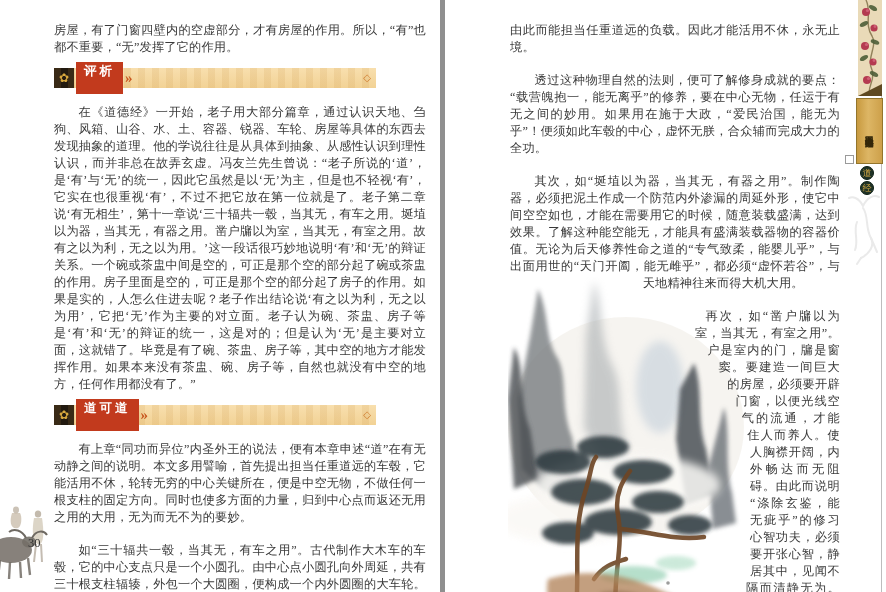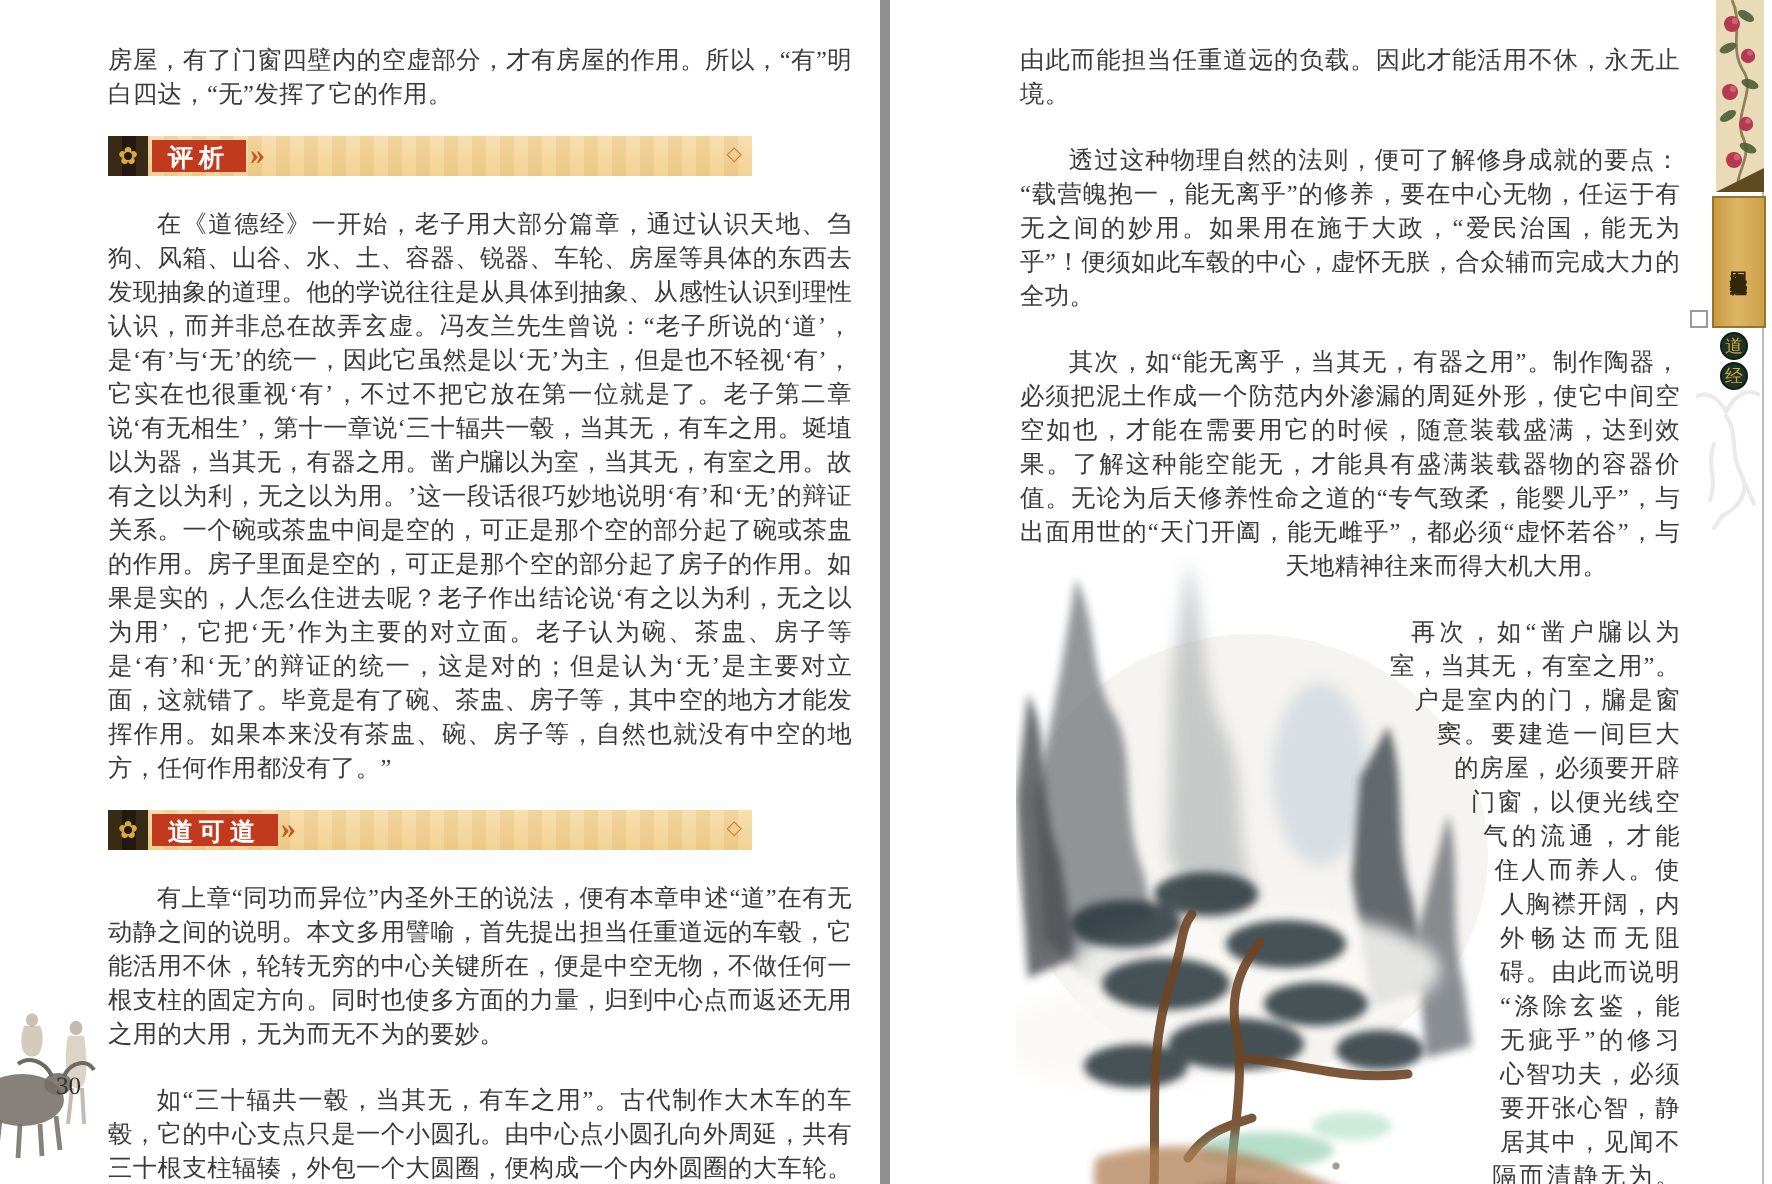--- a/index.html
+++ b/index.html
@@ -39,21 +39,21 @@
     background:repeating-linear-gradient(90deg,rgba(197,141,60,.14) 0 7px,rgba(0,0,0,0) 7px 14px);
     pointer-events:none;
   }
   .band-sq{
     width:20px;height:20px;background:#221a10;color:#d9a93e;
     display:flex;align-items:center;justify-content:center;
     font-size:12px;flex:0 0 auto;
   }
   .band-title{
     background:#c23a1d;color:#ffffff;font-weight:bold;
-    font-size:12.5px;line-height:18px;height:16px;
+    font-size:12.5px;line-height:18px;height:32px;
     padding:0 8px;margin-left:2px;letter-spacing:3px;flex:0 0 auto;position:relative;z-index:1;
   }
   .band-chev{color:#c8551e;font-size:15px;font-weight:bold;margin-left:2px;position:relative;z-index:1;}
   .band-orn{position:absolute;right:5px;top:4px;color:#cf7c2e;font-size:10px;z-index:1;}
 
   
   .art-float{
     float:left;width:242px;height:356px;margin:2px 0 0 -2px;
     shape-outside:polygon(0px 0px,70px 0px,125px 20px,158px 45px,180px 72px,200px 100px,218px 135px,230px 168px,236px 200px,238px 235px,232px 262px,236px 288px,224px 315px,200px 338px,160px 356px,0px 356px);
     shape-margin:7px;
@@ -85,21 +85,21 @@
 
   
   .ox-art{position:absolute;left:-4px;top:458px;}
 </style>
 </head>
 <body>
 
 <div class="page page-left">
   <div class="lp-content">
 
-    <p class="body">房屋，有了门窗四壁内的空虚部分，才有房屋的作用。所以，“有”明白四达，“无”发挥了它的作用。</p>
+    <p class="body">房屋，有了门窗四壁内的空虚部分，才有房屋的作用。所以，“有”也都不重要，“无”发挥了它的作用。</p>
 
     <div class="band">
       <span class="band-sq">✿</span>
       <span class="band-title">评析</span>
       <span class="band-chev">»</span>
       <span class="band-orn">◇</span>
     </div>
 
     <p class="body indent">在《道德经》一开始，老子用大部分篇章，通过认识天地、刍狗、风箱、山谷、水、土、容器、锐器、车轮、房屋等具体的东西去发现抽象的道理。他的学说往往是从具体到抽象、从感性认识到理性认识，而并非总在故弄玄虚。冯友兰先生曾说：“老子所说的‘道’，是‘有’与‘无’的统一，因此它虽然是以‘无’为主，但是也不轻视‘有’，它实在也很重视‘有’，不过不把它放在第一位就是了。老子第二章说‘有无相生’，第十一章说‘三十辐共一毂，当其无，有车之用。埏埴以为器，当其无，有器之用。凿户牖以为室，当其无，有室之用。故有之以为利，无之以为用。’这一段话很巧妙地说明‘有’和‘无’的辩证关系。一个碗或茶盅中间是空的，可正是那个空的部分起了碗或茶盅的作用。房子里面是空的，可正是那个空的部分起了房子的作用。如果是实的，人怎么住进去呢？老子作出结论说‘有之以为利，无之以为用’，它把‘无’作为主要的对立面。老子认为碗、茶盅、房子等是‘有’和‘无’的辩证的统一，这是对的；但是认为‘无’是主要对立面，这就错了。毕竟是有了碗、茶盅、房子等，其中空的地方才能发挥作用。如果本来没有茶盅、碗、房子等，自然也就没有中空的地方，任何作用都没有了。”</p>
 
@@ -136,21 +136,21 @@
 
 <div class="gutter"></div>
 
 <div class="page page-right">
   <div class="rp-content">
 
     <p class="body">由此而能担当任重道远的负载。因此才能活用不休，永无止境。</p>
     <p class="body indent">透过这种物理自然的法则，便可了解修身成就的要点：“载营魄抱一，能无离乎”的修养，要在中心无物，任运于有无之间的妙用。如果用在施于大政，“爱民治国，能无为乎”！便须如此车毂的中心，虚怀无朕，合众辅而完成大力的全功。</p>
 
     <p class="body indent">
-      <span>其次，如“能无离乎，当其无，有器之用”。制作陶器，必须把泥土作成一个防范内外渗漏的周延外形，使它中间空空如也，才能在需要用它的时候，随意装载盛满，达到效果。了解这种能空能无，才能具有盛满装载器物的容器价值。无论为后天修养性命之道的“专气致柔，能婴儿乎”，与出面用世的“天门开阖，能无雌乎”，都必须“虚怀若谷”，</span><span class="art-float">
+      <span>其次，如“埏埴以为器，当其无，有器之用”。制作陶器，必须把泥土作成一个防范内外渗漏的周延外形，使它中间空空如也，才能在需要用它的时候，随意装载盛满，达到效果。了解这种能空能无，才能具有盛满装载器物的容器价值。无论为后天修养性命之道的“专气致柔，能婴儿乎”，与出面用世的“天门开阖，能无雌乎”，都必须“虚怀若谷”，</span><span class="art-float">
           <svg viewBox="0 0 242 356">
         <defs>
           <filter id="b2" x="-20%" y="-20%" width="140%" height="140%">
                 <feGaussianBlur stdDeviation="2"></feGaussianBlur>
               </filter>
           <filter id="b4" x="-30%" y="-30%" width="160%" height="160%">
                 <feGaussianBlur stdDeviation="4"></feGaussianBlur>
               </filter>
         </defs>
         <ellipse cx="118" cy="150" rx="118" ry="110" fill="#f5f3ee" opacity=".9"></ellipse>

